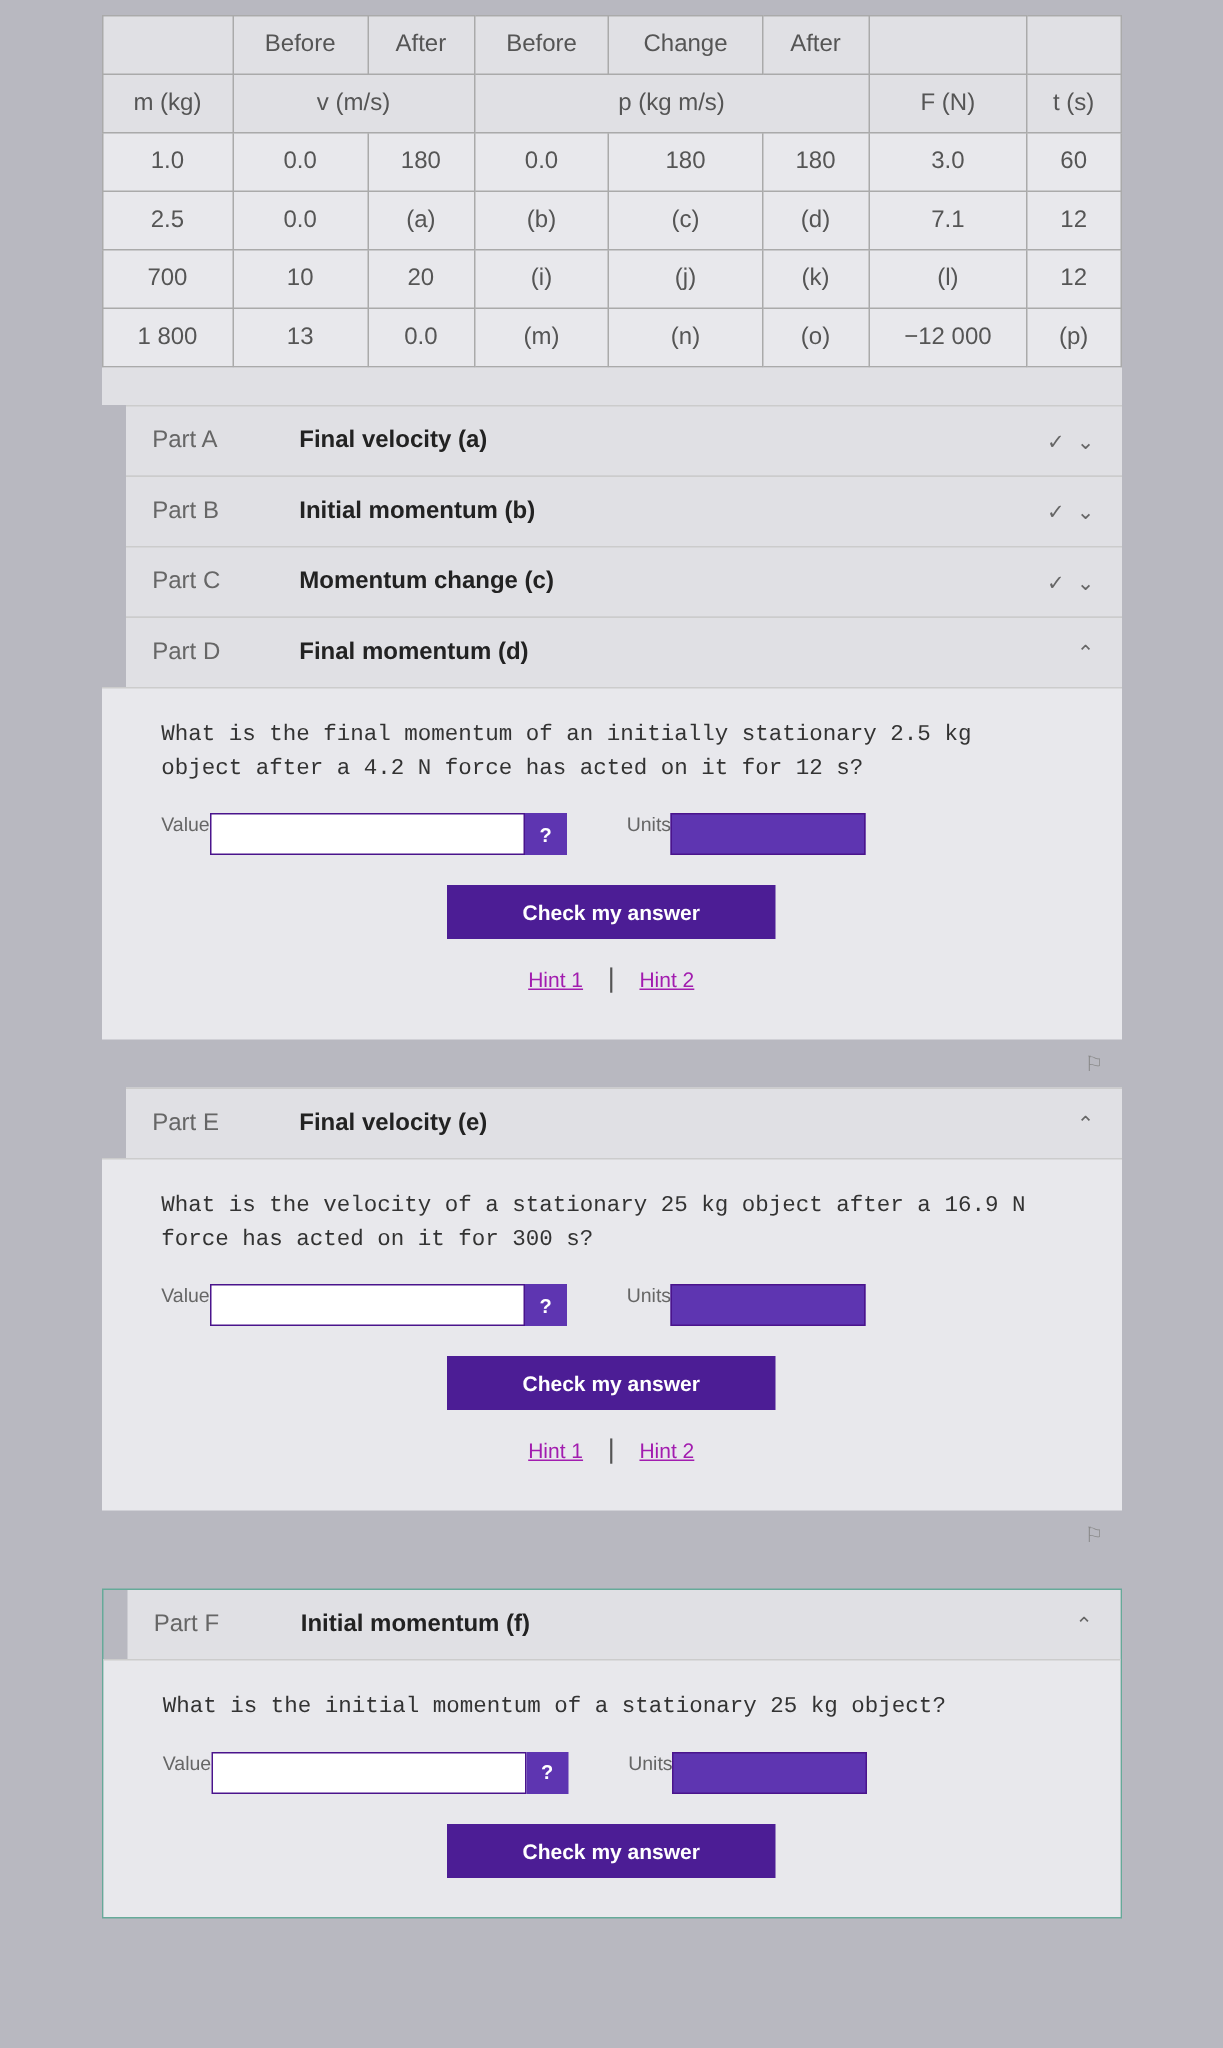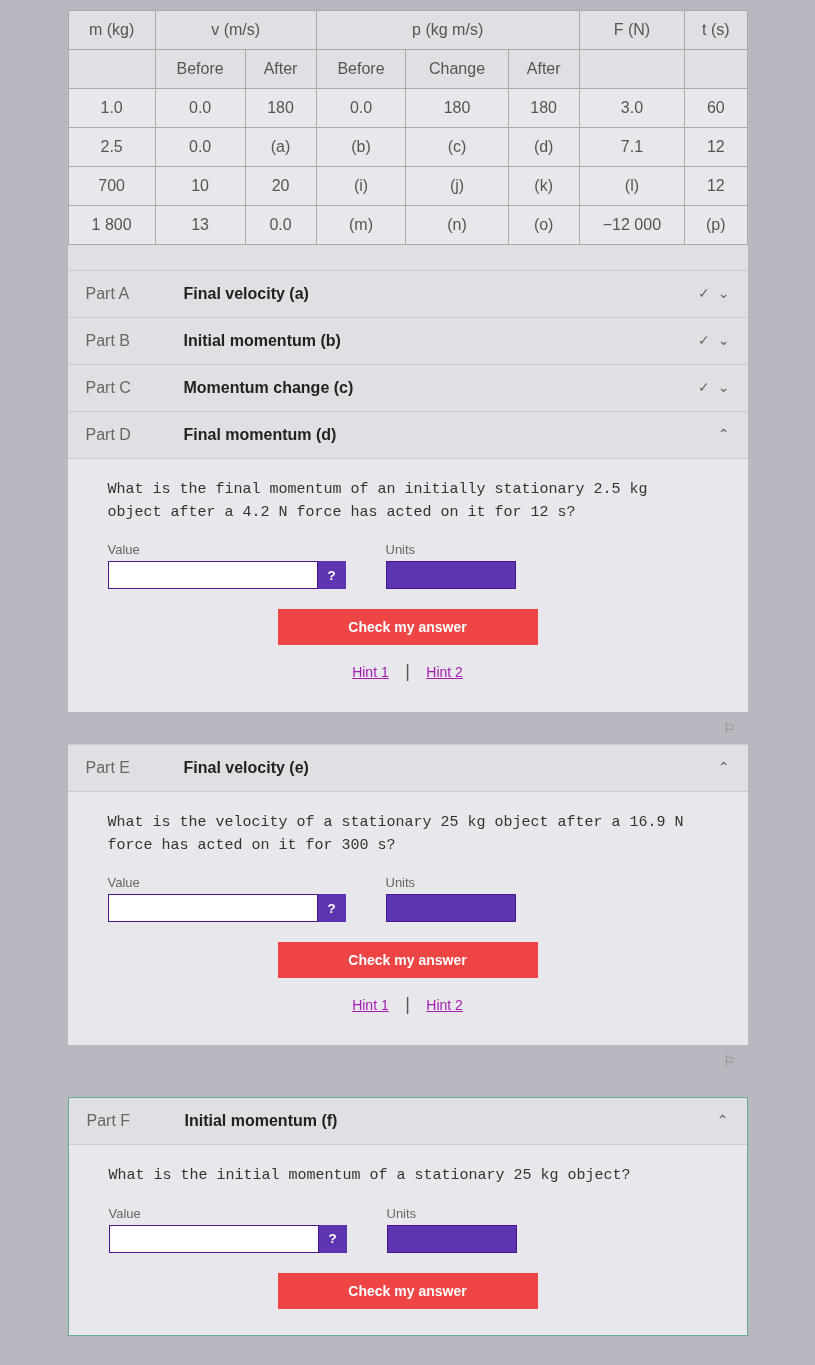--- a/index.html
+++ b/index.html
@@ -20,36 +20,38 @@
   th, td {
     border: 1px solid #aaa;
     padding: 10px 8px;
     text-align: center;
     color: #555;
     font-weight: normal;
   }
   th { background: #e0e0e4; }
   .part-row {
     display: flex;
+    align-items: center;
     padding: 14px 18px;
     background: #e0e0e4;
     border-top: 1px solid #ccc;
     font-size: 16px;
+    margin-left: 16px;
   }
   .part-label { color: #666; margin-right: 20px; min-width: 50px; }
   .part-title { font-weight: bold; color: #222; flex: 1; padding-left: 28px; }
   .part-icons { display: flex; gap: 8px; color: #666; font-size: 14px; }
   .question-block {
     background: #e8e8ec;
     padding: 20px 40px 30px 40px;
     border-top: 1px solid #ccc;
   }
   .question-text { font-size: 15px; color: #333; margin-bottom: 18px; line-height: 1.5; font-family: Liberation Mono, monospace; }
   .input-row { display: flex; align-items: flex-end; gap: 40px; margin-bottom: 20px; }
-  .input-group { display: flex; flex-direction: column; }
+  .input-group { display: flex; }
   .input-label { font-size: 13px; color: #666; margin-bottom: 4px; }
   .value-wrap { display: flex; }
   .value-input {
     width: 210px; height: 28px;
     border: 1px solid #4a148c;
     background: #fff;
     padding: 0 6px;
     font-size: 14px;
   }
   .help-btn {
@@ -60,23 +62,23 @@
     font-weight: bold;
     cursor: pointer;
   }
   .units-box {
     width: 130px; height: 28px;
     background: #5e35b1;
     border: 1px solid #4a148c;
   }
   .check-btn {
     display: block;
-    width: 260px; height: 36px;
+    width: 219px; height: 36px;
     margin: 10px auto 16px auto;
-    background: #ef4444;
+    background: #4c1d95;
     color: #fff;
     border: none;
     font-weight: bold;
     font-size: 14px;
     cursor: pointer;
   }
   .hints { text-align: center; }
   .hint-link {
     color: #a21caf;
     font-size: 14px;
@@ -93,36 +95,36 @@
   .spacer { height: 25px; background: #e0e0e4; }
 </style>
 </head>
 <body>
 
 <div class="container">
 
   <table>
     <tbody>
         <tr>
-      <th>m (kg)</th>
-      <th colspan="2">v (m/s)</th>
-      <th colspan="3">p (kg m/s)</th>
-      <th>F (N)</th>
-      <th>t (s)</th>
-    </tr>
-    <tr>
       <th></th>
       <th>Before</th>
       <th>After</th>
       <th>Before</th>
       <th>Change</th>
       <th>After</th>
       <th></th>
       <th></th>
     </tr>
+    <tr>
+      <th>m (kg)</th>
+      <th colspan="2">v (m/s)</th>
+      <th colspan="3">p (kg m/s)</th>
+      <th>F (N)</th>
+      <th>t (s)</th>
+    </tr>
     </tbody>
       <tbody id="table-body">
         <tr>
           <td>1.0</td>
           <td>0.0</td>
           <td>180</td>
           <td>0.0</td>
           <td>180</td>
           <td>180</td>
           <td>3.0</td>

